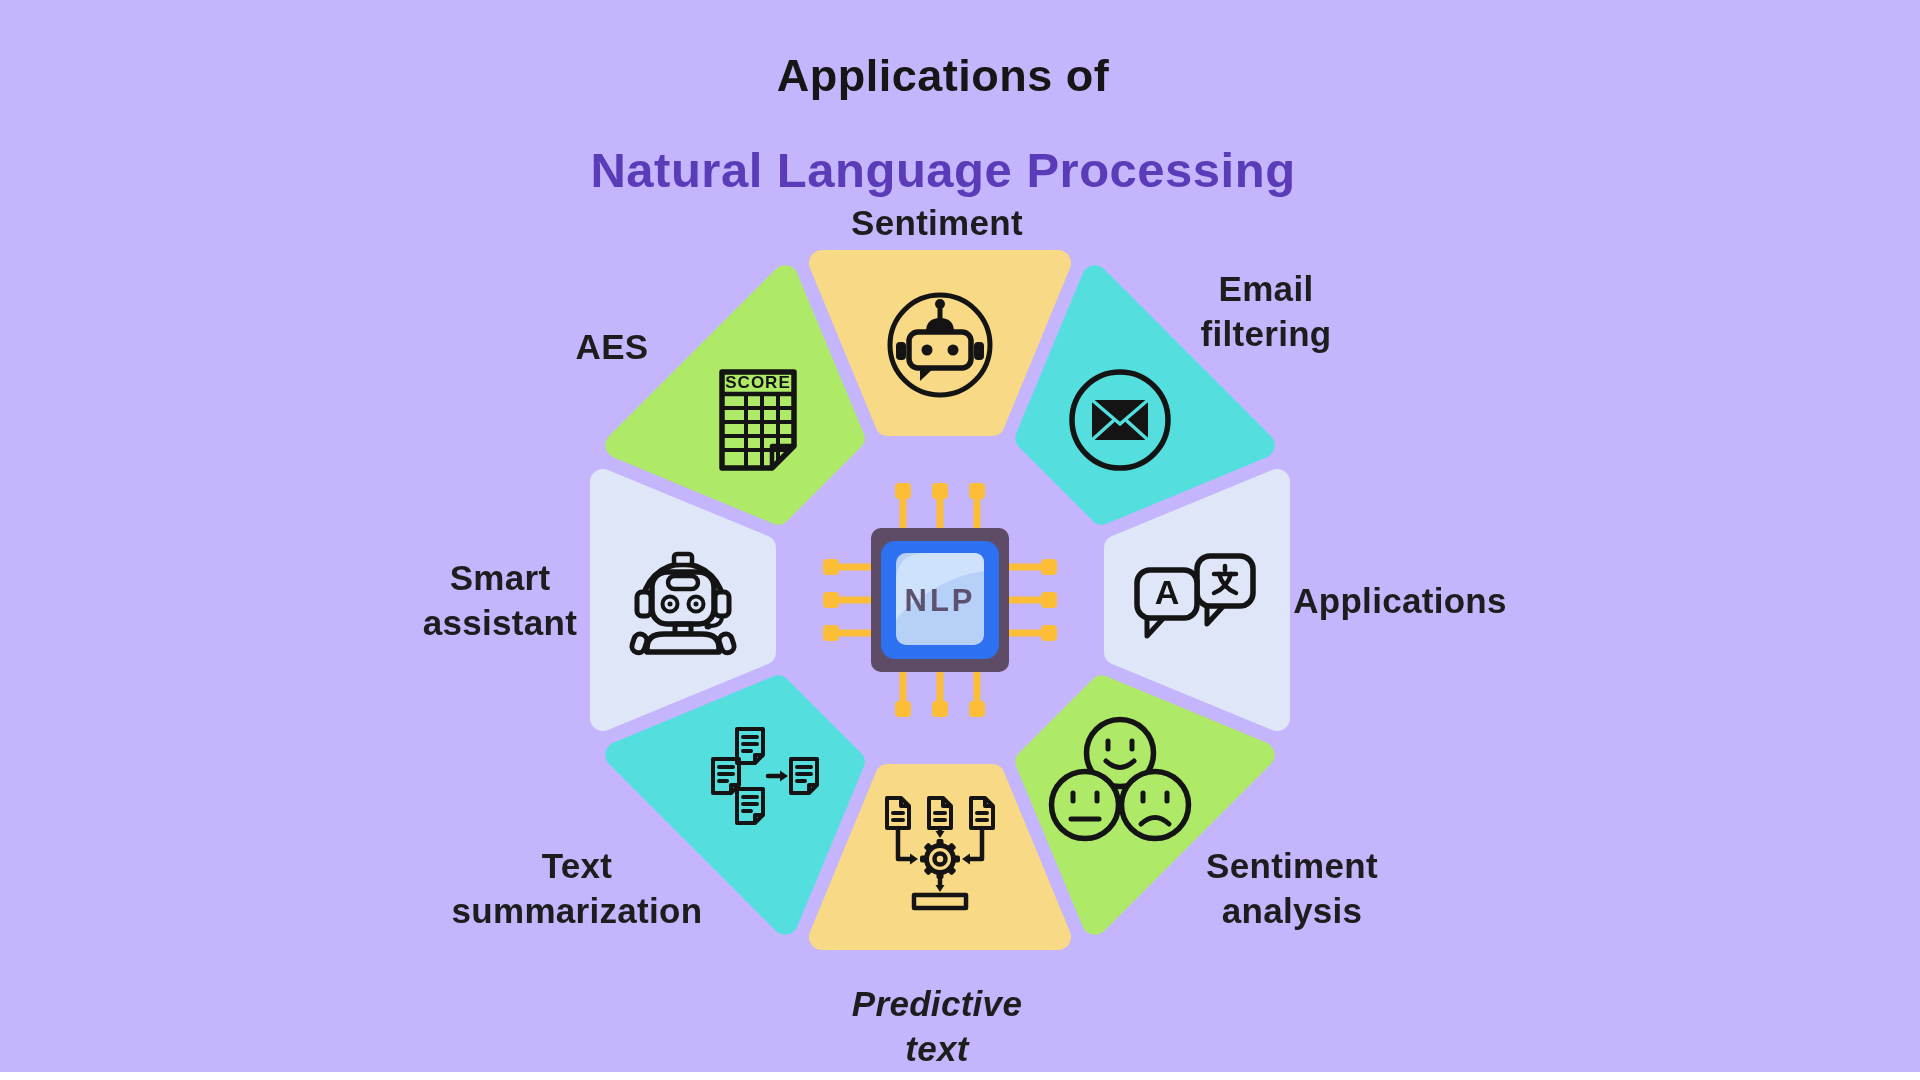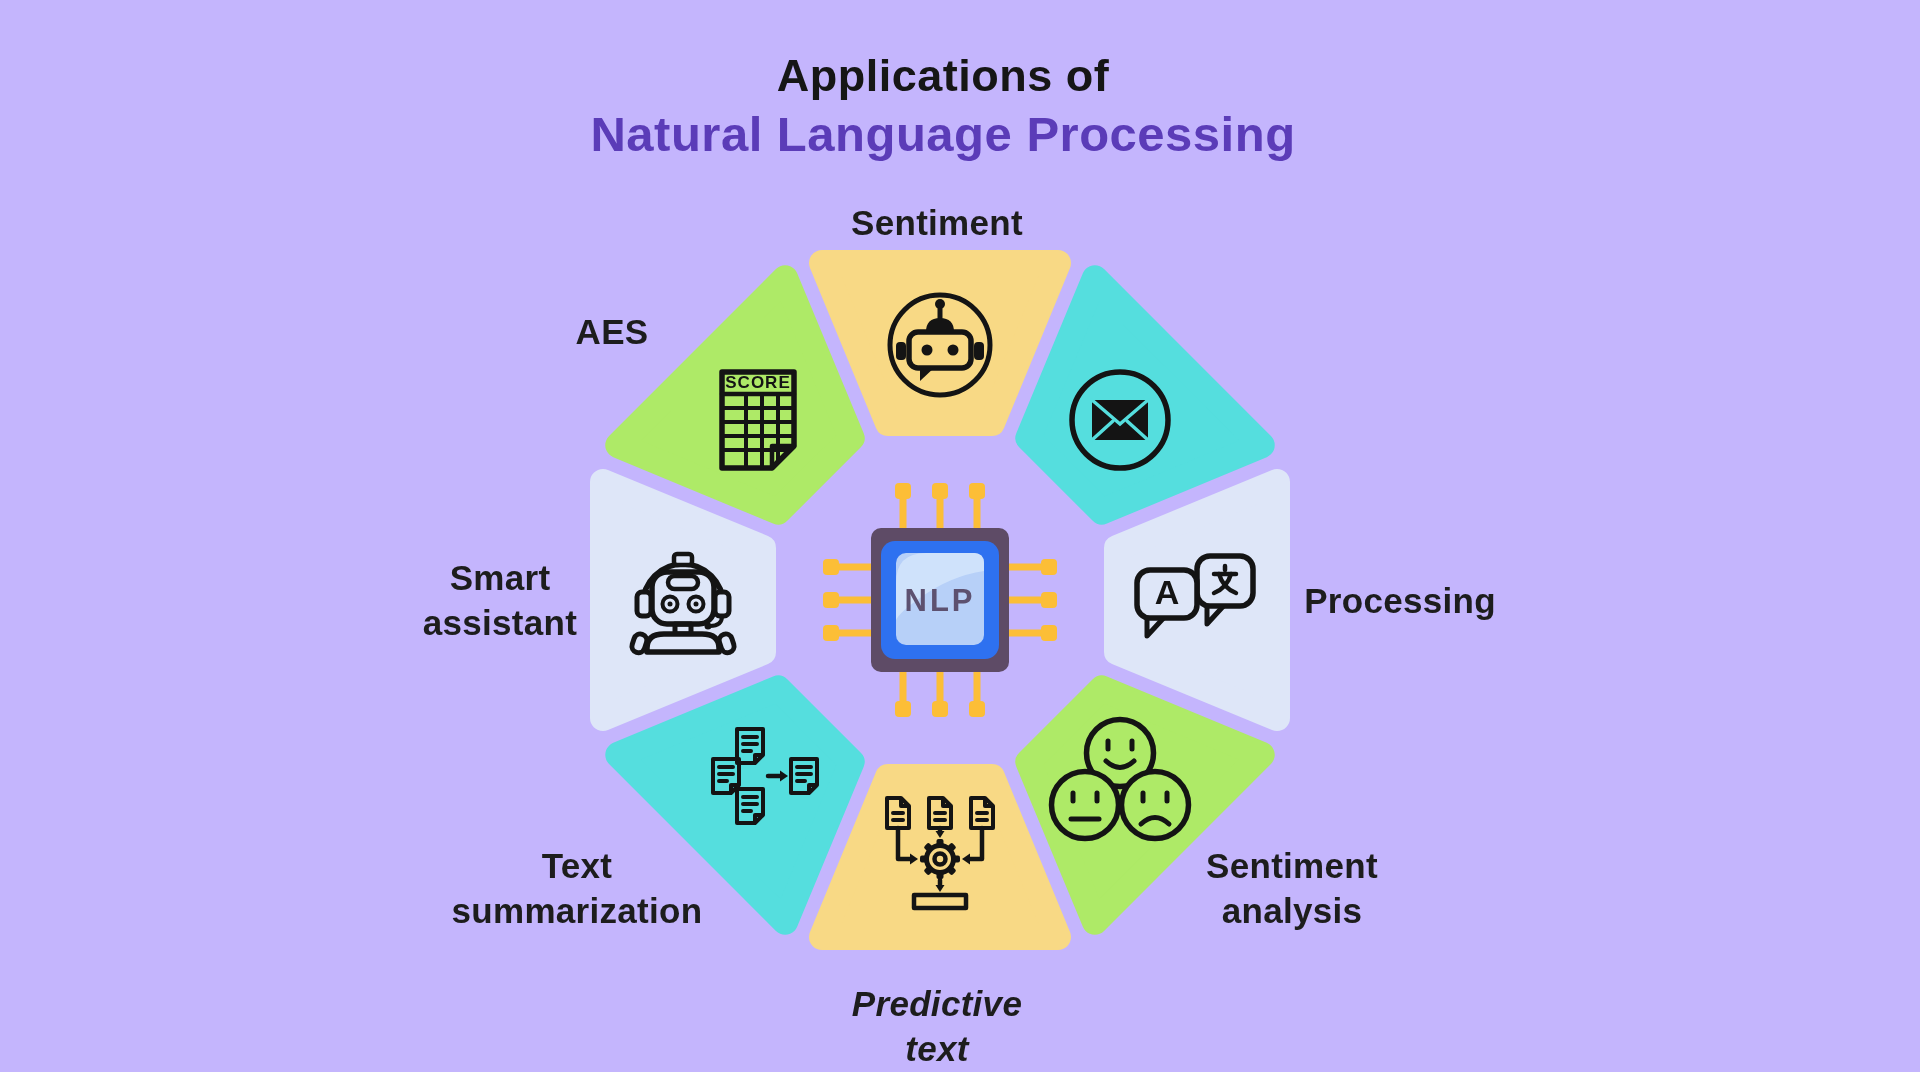--- a/index.html
+++ b/index.html
@@ -2,21 +2,21 @@
 <html><head>
 <meta charset="utf-8">
 <style>
   html,body{margin:0;padding:0;background:#ffffff;}
   .stage{
     position:relative;width:1920px;height:1072px;background:#c4b5fd;overflow:hidden;
     font-family:"Liberation Sans","DejaVu Sans",sans-serif;color:#1d1d1d;
   }
   .title{position:absolute;left:943px;top:48px;transform:translateX(-50%);text-align:center;white-space:nowrap;}
   .title .t1{font-size:45px;line-height:56px;font-weight:800;letter-spacing:.5px;color:#161616;}
-  .title .t2{font-size:49px;line-height:60px;font-weight:800;letter-spacing:.5px;color:#5b3cb8;}
+  .title .t2{font-size:49px;line-height:60px;font-weight:800;letter-spacing:.5px;color:#5b3cb8;margin-top:36px;}
   .seg-label{position:absolute;transform:translate(-50%,-50%);text-align:center;
     font-size:35px;line-height:45px;font-weight:800;letter-spacing:.3px;color:#1d1d1d;white-space:nowrap;}
   svg text{font-family:"Liberation Sans","DejaVu Sans",sans-serif;}
   .diagram{position:absolute;left:0;top:0;}
 </style>
 </head>
 <body>
 
 <div class="stage">
 
@@ -209,36 +209,40 @@
       <rect x="-59" y="-59" width="118" height="118" rx="14" fill="#2e71f0"></rect>
       <rect x="-44" y="-47" width="88" height="92" rx="10" fill="#b7d0f8"></rect>
       <path d="M -44,-17 Q -44,-47 -14,-47 L 34,-47 Q 44,-47 44,-37 L 44,-29 Q 10,-24 -20,-2 Q -40,12 -44,20 Z" fill="#cfe2fb"></path>
       <text x="0" y="11" text-anchor="middle" font-size="31" font-weight="800" letter-spacing="3" fill="#5d5170">NLP</text>
     </g>
   </svg>
 
   <div class="seg-label" style="left:937px;top:222px;">
     <div>Sentiment</div>
   </div>
+  <div class="seg-label" style="left:1266px;top:311px;">
+    <div>Email</div>
+    <div>filtering</div>
+  </div>
   <div class="seg-label" style="left:1400px;top:600px;">
-    <div>Processing</div>
+    <div>Applications</div>
   </div>
   <div class="seg-label" style="left:1292px;top:888px;">
     <div>Sentiment</div>
     <div>analysis</div>
   </div>
   <div class="seg-label" style="left:937px;top:1026px;font-style:italic;">
     <div>Predictive</div>
     <div>text</div>
   </div>
   <div class="seg-label" style="left:577px;top:888px;">
     <div>Text</div>
     <div>summarization</div>
   </div>
   <div class="seg-label" style="left:500px;top:600px;">
     <div>Smart</div>
     <div>assistant</div>
   </div>
-  <div class="seg-label" style="left:612px;top:331px;text-align:right;">
+  <div class="seg-label" style="left:612px;top:346px;text-align:right;">
     <div>AES</div>
   </div>
 
 </div>
 
 </body></html>

